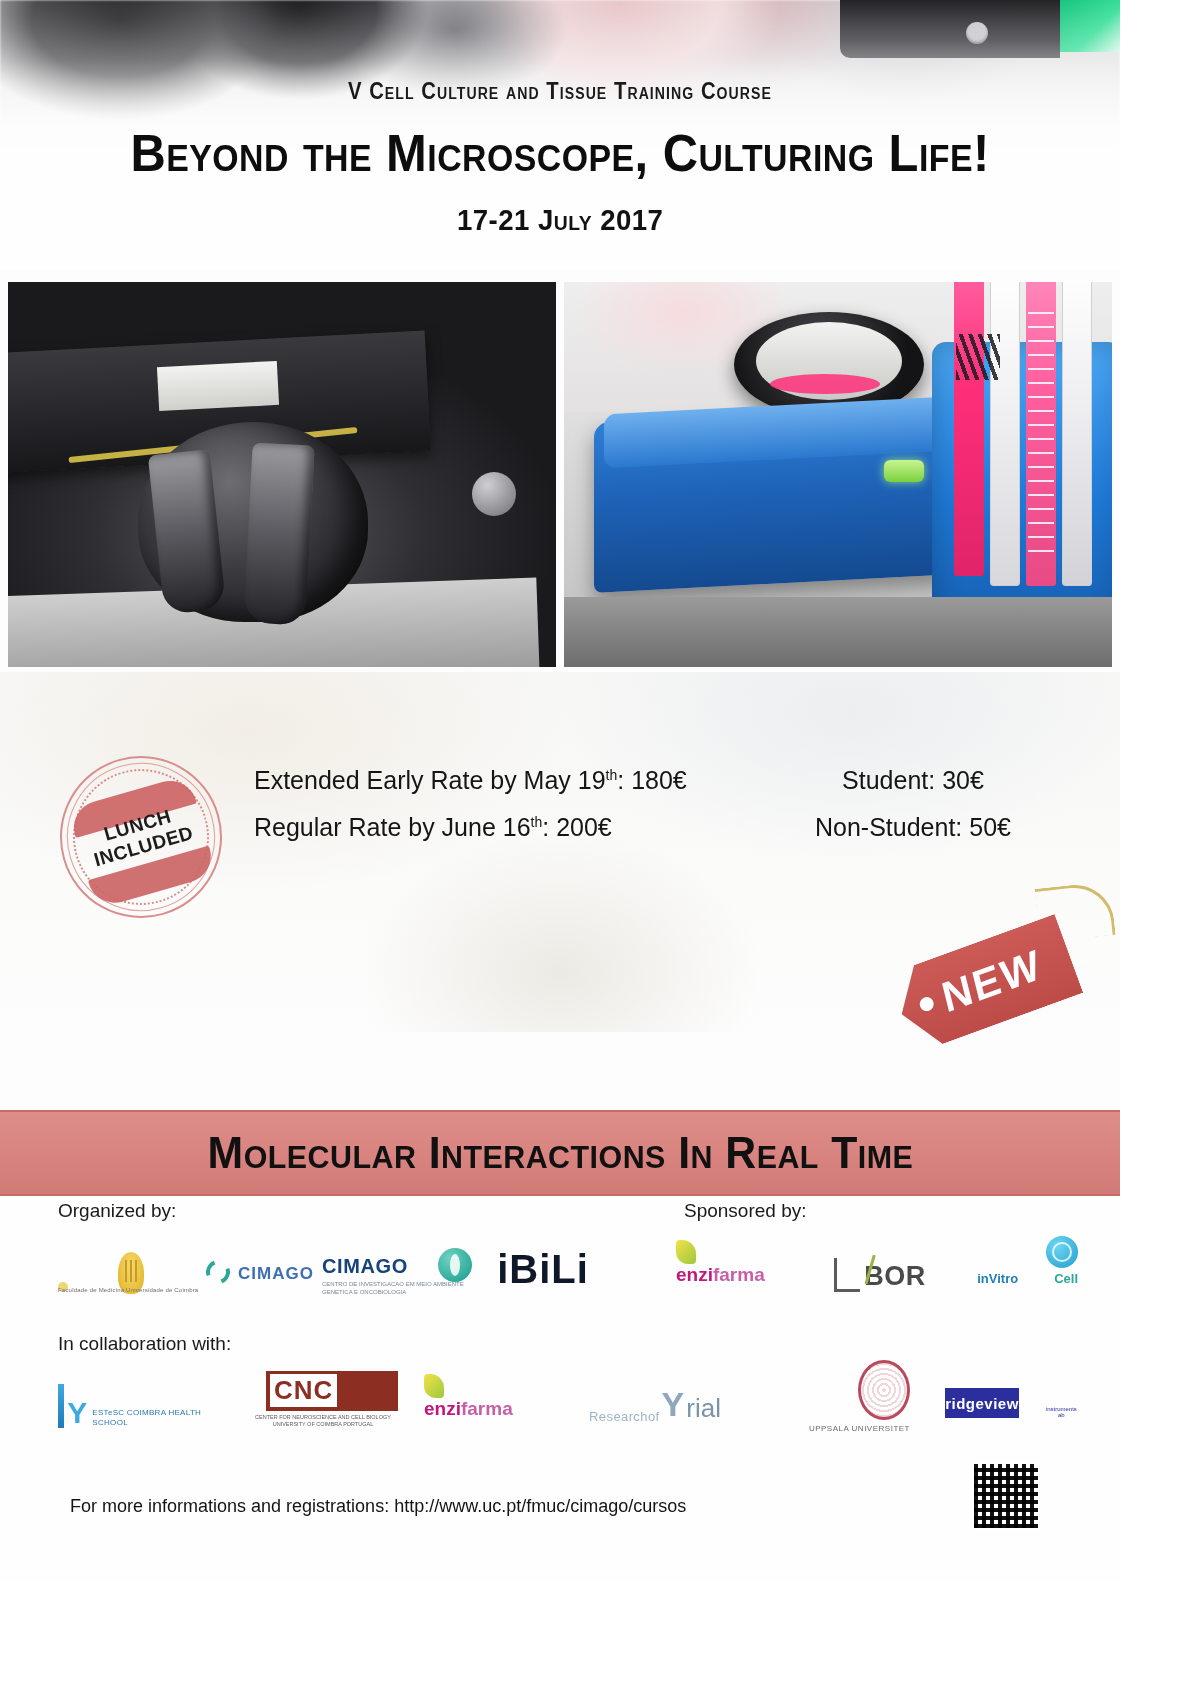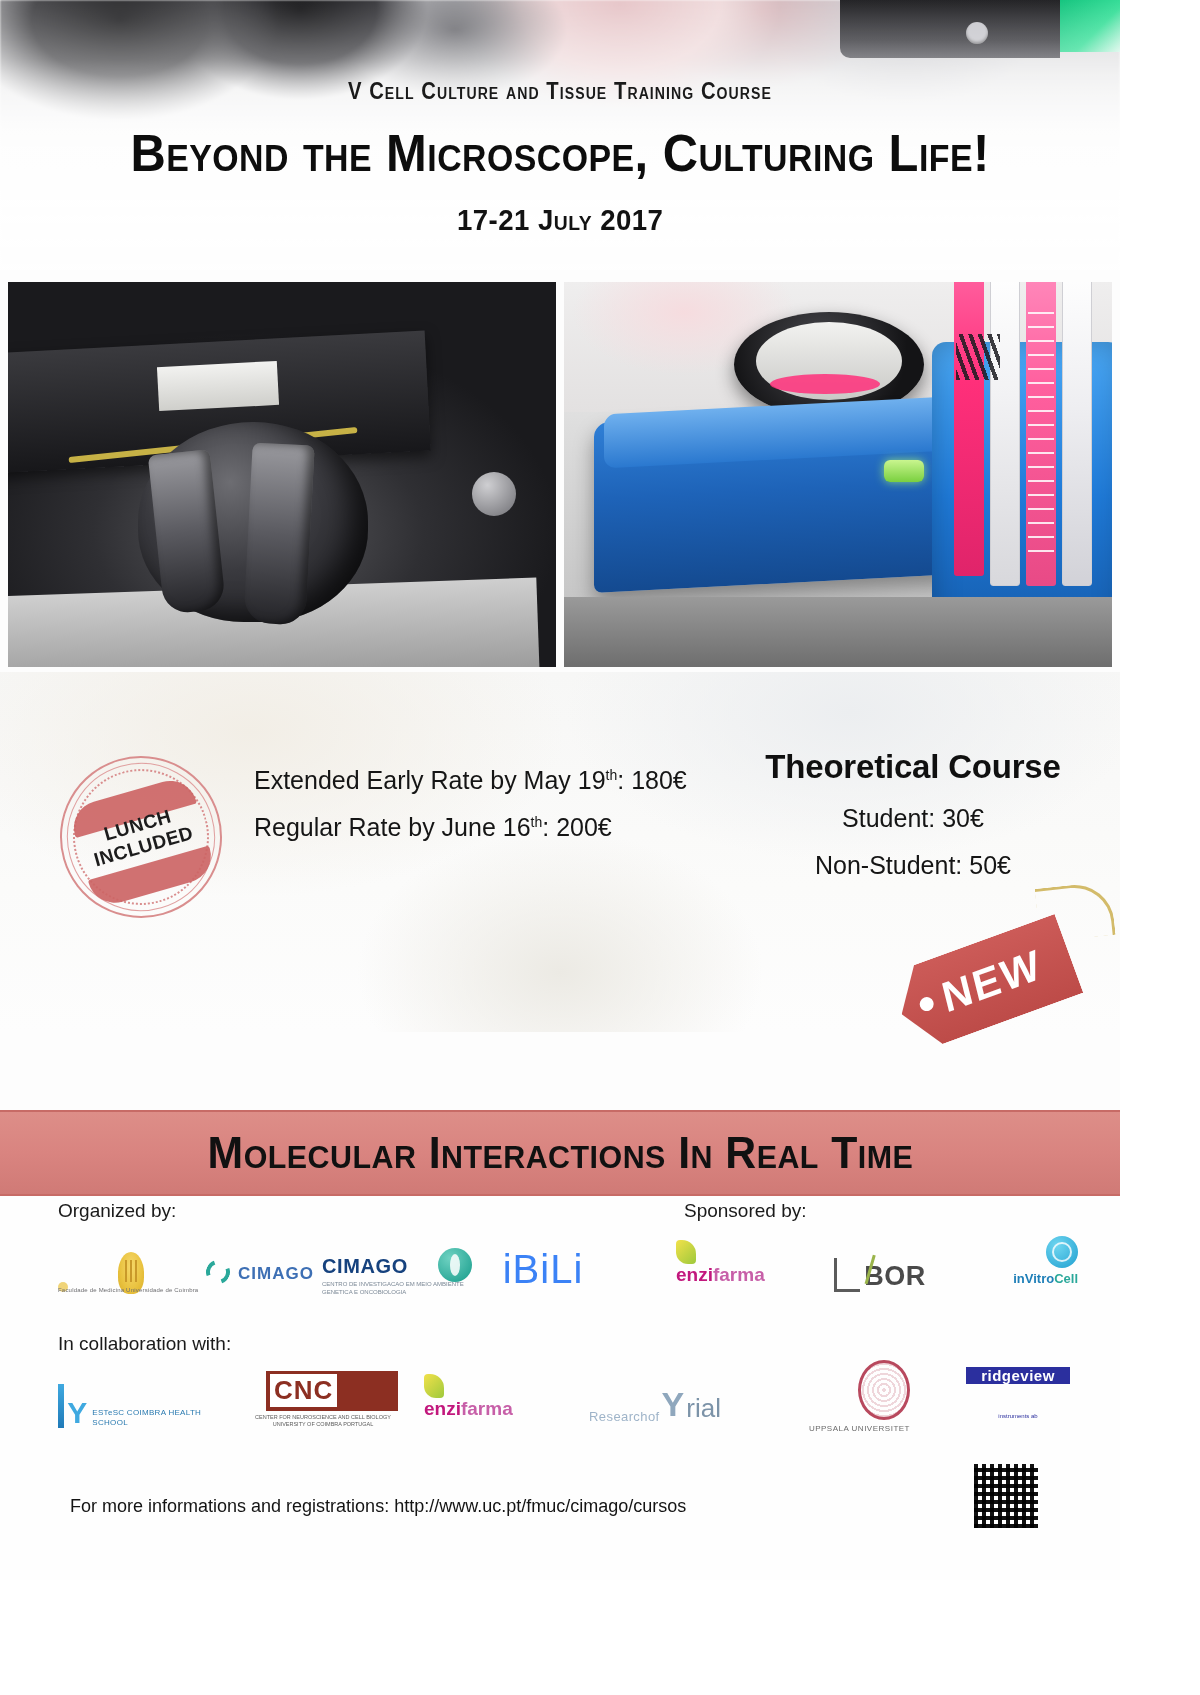--- a/index.html
+++ b/index.html
@@ -146,40 +146,40 @@
   .cim-word { margin-left:8px; font-size:17px; font-weight:700; color:#3d6fb4; letter-spacing:1px; }
 
   
   .cimago2 { left:322px; top:1234px; width:150px; height:62px; }
   .cim2-text { font-size:20px; font-weight:700; color:#16427e; letter-spacing:.6px; }
   .cim2-sub { font-size:6px; color:#7a8795; line-height:8px; margin-top:2px; }
   .cim2-circ { position:absolute; right:0; top:14px; width:34px; height:34px; border-radius:50%; background: radial-gradient(circle at 35% 30%, #6fd2c2, #159b8a); }
   .cim2-circ:after { content:""; position:absolute; left:12px; top:6px; width:10px; height:22px; border-radius:50%; background:#fff; opacity:.85; }
 
   
-  .ibili { left:488px; top:1226px; width:110px; height:66px; font-size:40px; font-weight:400; color:#3b82f6; letter-spacing:1px; }
+  .ibili { left:488px; top:1226px; width:110px; height:66px; font-size:40px; font-weight:700; color:#0f172a; letter-spacing:1px; }
 
   
   .enzif { left:676px; top:1232px; width:122px; height:62px; flex-direction:column; align-items:flex-start; }
   .enz-mark { width:20px; height:24px; border-radius:4px 14px 4px 12px; background: linear-gradient(135deg,#f2e14a 0%, #9ec93c 100%); }
   .enz-word { font-size:19px; font-weight:700; margin-top:0; }
   .enz-word .a { color:#c2187d; } .enz-word .b { color:#c75fa8; }
 
   
   .labor { left:820px; top:1234px; width:120px; height:58px; }
   .labor-l { width:26px; height:34px; border-left:3px solid #5b5b5b; border-bottom:3px solid #5b5b5b; position:relative; }
   .labor-l:after { content:""; position:absolute; left:14px; top:-6px; width:18px; height:30px; border-right:3px solid #9ab44a; transform: rotate(16deg); }
   .labor-word { font-size:27px; font-weight:700; color:#4a4a4a; letter-spacing:.5px; margin-left:4px; }
 
   
   .invitro { left:966px; top:1228px; width:112px; height:66px; flex-direction:column; }
   .iv-globe { width:32px; height:32px; border-radius:50%; background: radial-gradient(circle at 35% 30%, #6fd6f0, #1f9fd0); position:relative; }
   .iv-globe:after { content:""; position:absolute; inset:6px; border-radius:50%; border:2px solid #fff; opacity:.8; }
   .iv-word { font-size:13px; font-weight:700; margin-top:3px; }
-  .iv-word .x { color:#1f7fb8; } .iv-word .y { color:#2aa89a; }
+  .iv-word .x { color:#1f7fb8; } .iv-word .y { color:#2aa89a;margin-left:36px; }
 
   
   .chs { left:58px; top:1368px; width:150px; height:60px; }
   .chs-bar { width:8px; height:44px; background: linear-gradient(180deg,#3fa9e0,#1f7ab8); }
   .chs-y { margin-left:3px; font-size:30px; color:#3fa9e0; font-weight:700; line-height:30px; }
   .chs-txt { margin-left:5px; font-size:8px; color:#2a7ab0; line-height:10px; letter-spacing:.3px; }
 
   .cnc { left:248px; top:1368px; width:150px; height:62px; flex-direction:column; }
   .cnc-box { width:132px; height:40px; background:#8c2f22; display:flex; align-items:center; padding-left:4px; }
   .cnc-in { background:#fff; padding:1px 4px; font-size:26px; font-weight:700; color:#8c2f22; letter-spacing:1px; }
@@ -189,21 +189,21 @@
 
   .rtrial { left:580px; top:1368px; width:150px; height:56px; }
   .rt-word { font-size:13px; color:#9fb4c9; letter-spacing:.4px; }
   .rt-y { font-size:34px; color:#8fa7bd; font-weight:700; margin:0 2px; }
   .rt-trial { font-size:26px; color:#7c93a8; }
 
   .uppsala { left:800px; top:1358px; width:110px; height:78px; flex-direction:column; }
   .upp-seal { width:52px; height:60px; border-radius:50%; border:3px solid #b8495e; background: repeating-radial-gradient(circle at 50% 50%, rgba(184,73,94,.22) 0 2px, rgba(255,255,255,0) 2px 5px); }
   .upp-txt { font-size:8px; color:#6b6b6b; text-align:center; line-height:10px; margin-top:4px; letter-spacing:.5px; }
 
-  .ridge { left:952px; top:1368px; width:118px; height:50px; flex-direction:column;gap:27px; }
+  .ridge { left:952px; top:1368px; width:118px; height:50px; flex-direction:row;gap:27px; }
   .ridge-box { width:104px; height:30px; background:#2b2f9e; display:flex; align-items:center; justify-content:center; }
   .ridge-word { font-size:15px; font-weight:700; color:#fff; letter-spacing:.5px; }
   .ridge-sub { width:104px; font-size:6px; color:#2b2f9e; text-align:center; margin-top:2px; }
 
   
   .qr { position:absolute; left:972px; top:1462px; width:68px; height:68px;
         background-color:#fff;
         background-image:
           repeating-linear-gradient(90deg,#111 0 4px, #fff 4px 8px),
           repeating-linear-gradient(0deg,#111 0 4px, #fff 4px 8px);
@@ -276,21 +276,20 @@
   <div class="price-col col-full">
     <div class="price-line">
       <span>Extended Early Rate by May 19</span><sup>th</sup><span>: 180€</span>
     </div>
     <div class="price-line">
       <span>Regular Rate by June 16</span><sup>th</sup><span>: 200€</span>
     </div>
   </div>
 
   <div class="price-col col-theo">
-    <div class="col-head center">Theoretical Course</div>
     <div class="price-line">Student: 30€</div>
     <div class="price-line">Non-Student: 50€</div>
   </div>
 
   <div class="newtag">
     <div class="newtag-string"></div>
     <div class="newtag-body"></div>
     <div class="newtag-hole"></div>
     <div class="newtag-txt">NEW</div>
   </div>

